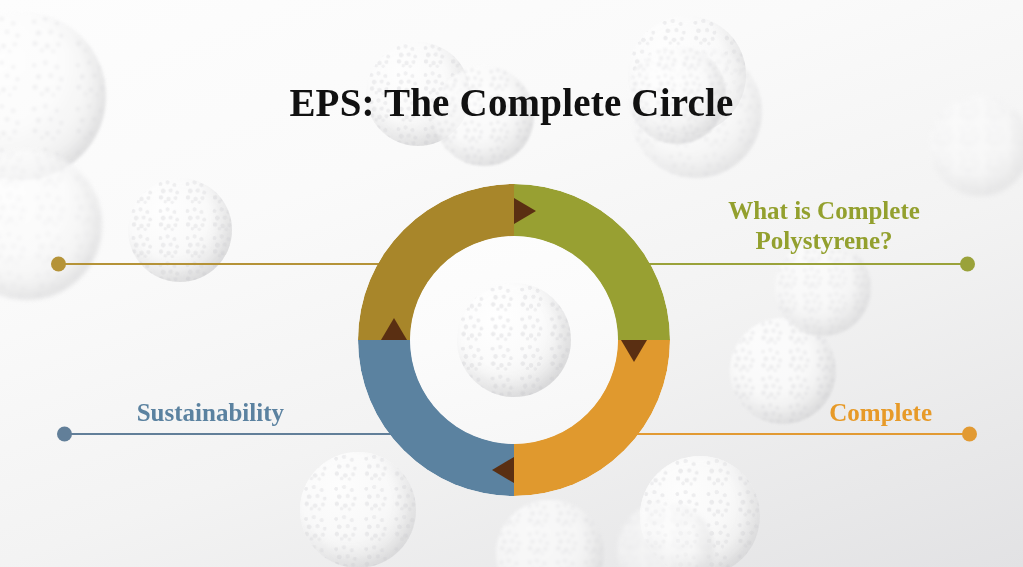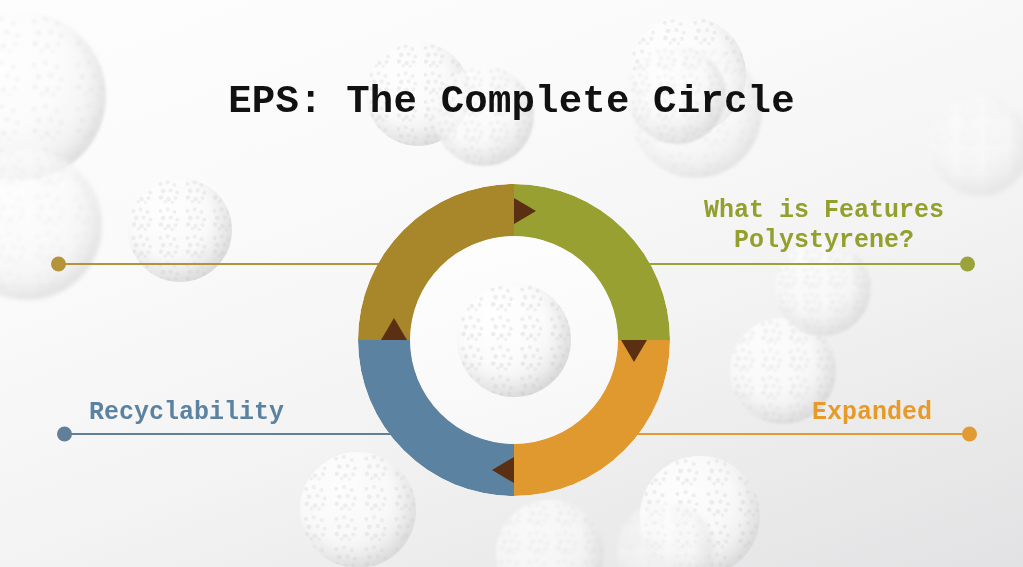--- a/index.html
+++ b/index.html
@@ -5,21 +5,21 @@
   html, body {
     margin: 0;
     padding: 0;
     background: #ffffff;
   }
   #stage {
     position: relative;
     width: 1023px;
     height: 567px;
     overflow: hidden;
-    font-family: Liberation Mono, monospace;
+    font-family: Liberation Serif, serif;
     background:
       linear-gradient(160deg, #fdfdfd 0%, #fafafa 32%, #f3f3f3 60%, #e8e8e9 86%, #e2e2e4 100%);
   }
 
   
   .beads {
     position: absolute;
     inset: 0;
     pointer-events: none;
   }
@@ -163,26 +163,26 @@
 
   <div class="conn" style="left:58px; top:433px; width:416px; background:#627f99;">
     <span class="dot left" style="background:#627f99;"></span>
   </div>
 
   <div class="conn" style="left:556px; top:433px; width:420px; background:#e29a33;">
     <span class="dot right" style="background:#e29a33;"></span>
   </div>
 
 
-  <div class="label left" style="left:674px; top:196px; width:300px; color:#93a02e; text-align:center;">What is Features
+  <div class="label left" style="left:674px; top:196px; width:300px; color:#93a02e; text-align:center;">What is Complete
 Polystyrene?</div>
 
-  <div class="label right" style="left:0px; top:398px; width:284px; color:#5b82a0;">Recyclability</div>
-
-  <div class="label left" style="left:700px; top:398px; width:232px; color:#e79a28; text-align:right;">Expanded</div>
+  <div class="label right" style="left:0px; top:398px; width:284px; color:#5b82a0;">Sustainability</div>
+
+  <div class="label left" style="left:700px; top:398px; width:232px; color:#e79a28; text-align:right;">Complete</div>
 
   <div class="donut-wrap">
 
     <div class="donut" style="background: conic-gradient(
                   from 0deg,
                   #98a032 0deg 90deg,
                   #e0992e 90deg 180deg,
                   #5b82a0 180deg 270deg,
                   #a8862a 270deg 360deg);
                 -webkit-mask: radial-gradient(circle at 50% 50%, transparent 0 103px, #000 104px 100%);

